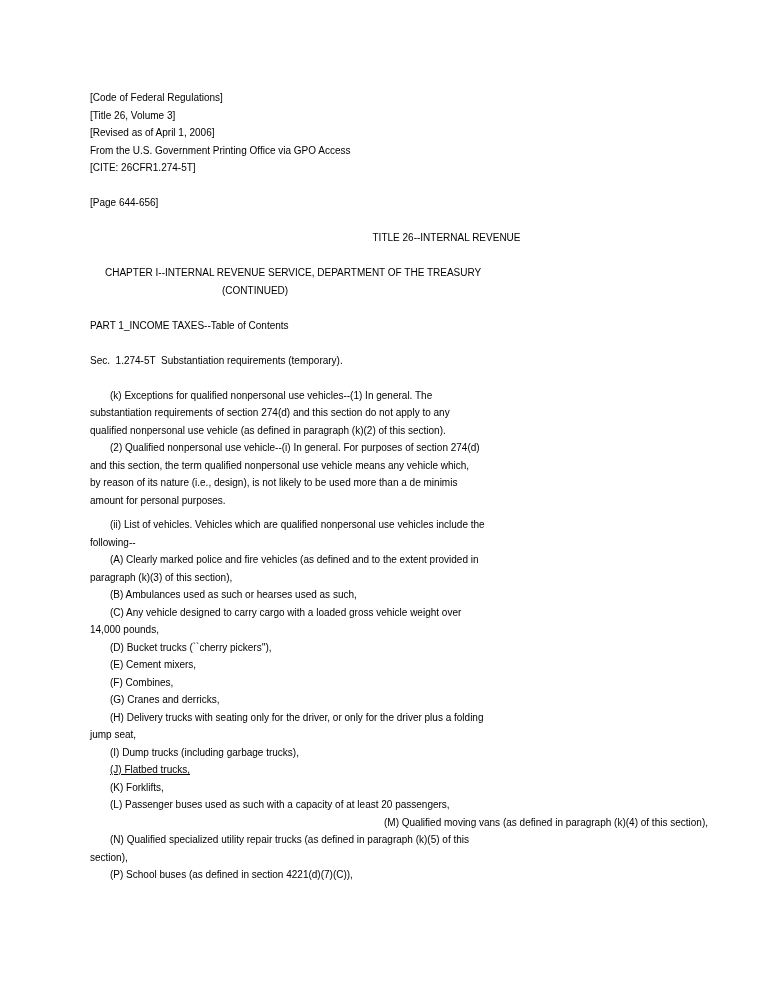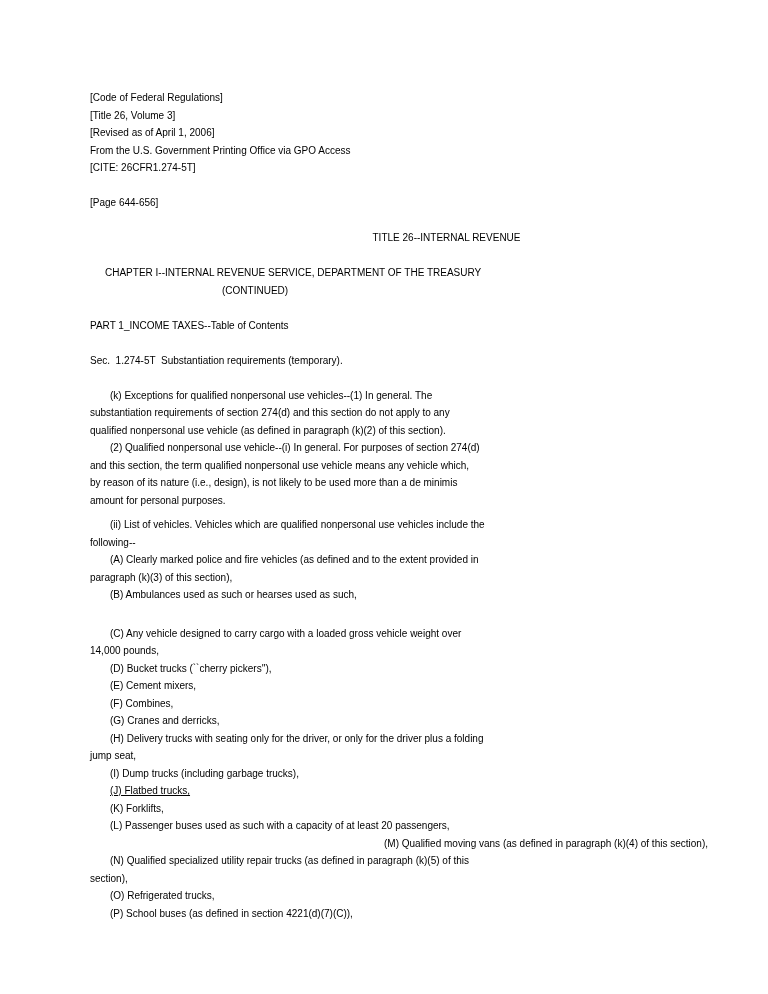--- a/index.html
+++ b/index.html
@@ -54,31 +54,30 @@
       <div class="line">qualified nonpersonal use vehicle (as defined in paragraph (k)(2) of this section).</div>
       <div class="line" style="padding-left: 20px;">(2) Qualified nonpersonal use vehicle--(i) In general. For purposes of section 274(d)</div>
       <div class="line">and this section, the term qualified nonpersonal use vehicle means any vehicle which,</div>
       <div class="line">by reason of its nature (i.e., design), is not likely to be used more than a de minimis</div>
       <div class="line">amount for personal purposes.</div>
       <div class="line" style="padding-left: 20px; margin-top: 7px;">(ii) List of vehicles. Vehicles which are qualified nonpersonal use vehicles include the</div>
       <div class="line">following--</div>
       <div class="line" style="padding-left: 20px;">(A) Clearly marked police and fire vehicles (as defined and to the extent provided in</div>
       <div class="line">paragraph (k)(3) of this section),</div>
       <div class="line" style="padding-left: 20px;">(B) Ambulances used as such or hearses used as such,</div>
-      <div class="line" style="padding-left: 20px; margin-top: 21px;">(C) Any vehicle designed to carry cargo with a loaded gross vehicle weight over</div>
+      <div class="line" style="padding-left: 20px;">(C) Any vehicle designed to carry cargo with a loaded gross vehicle weight over</div>
       <div class="line">14,000 pounds,</div>
       <div class="line" style="padding-left: 20px;">(D) Bucket trucks (``cherry pickers''),</div>
       <div class="line" style="padding-left: 20px;">(E) Cement mixers,</div>
       <div class="line" style="padding-left: 20px;">(F) Combines,</div>
       <div class="line" style="padding-left: 20px;">(G) Cranes and derricks,</div>
       <div class="line" style="padding-left: 20px;">(H) Delivery trucks with seating only for the driver, or only for the driver plus a folding</div>
       <div class="line">jump seat,</div>
       <div class="line" style="padding-left: 20px;">(I) Dump trucks (including garbage trucks),</div>
       <div class="line" style="padding-left: 20px; text-decoration: underline;">(J) Flatbed trucks,</div>
       <div class="line" style="padding-left: 20px;">(K) Forklifts,</div>
       <div class="line" style="padding-left: 20px;">(L) Passenger buses used as such with a capacity of at least 20 passengers,</div>
       <div class="line" style="padding-left: 20px; text-align: right;">(M) Qualified moving vans (as defined in paragraph (k)(4) of this section),</div>
       <div class="line" style="padding-left: 20px;">(N) Qualified specialized utility repair trucks (as defined in paragraph (k)(5) of this</div>
       <div class="line">section),</div>
-      <div class="line" style="padding-left: 20px;">(O) Refrigerated trucks,</div>
       <div class="line" style="padding-left: 20px;">(P) School buses (as defined in section 4221(d)(7)(C)),</div>
     </div>
 </div>
 
 </body></html>

